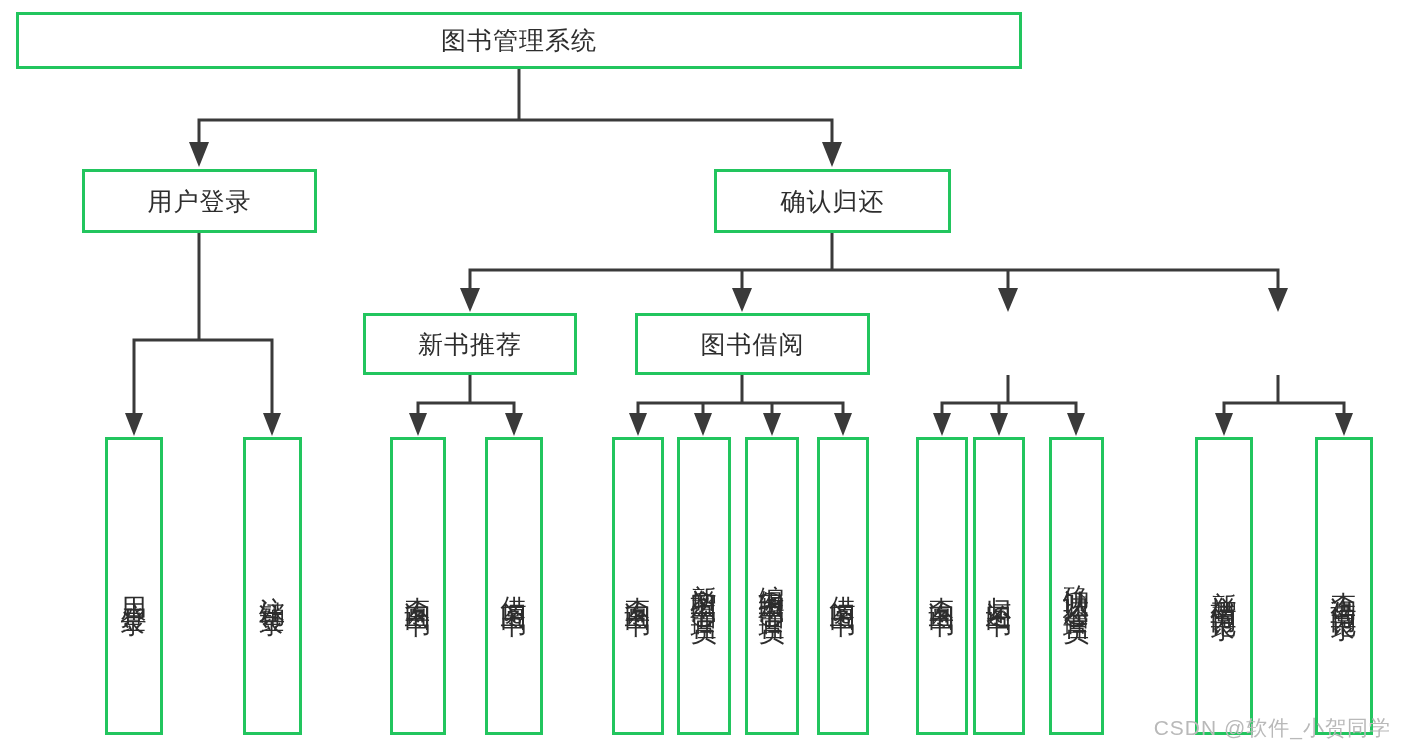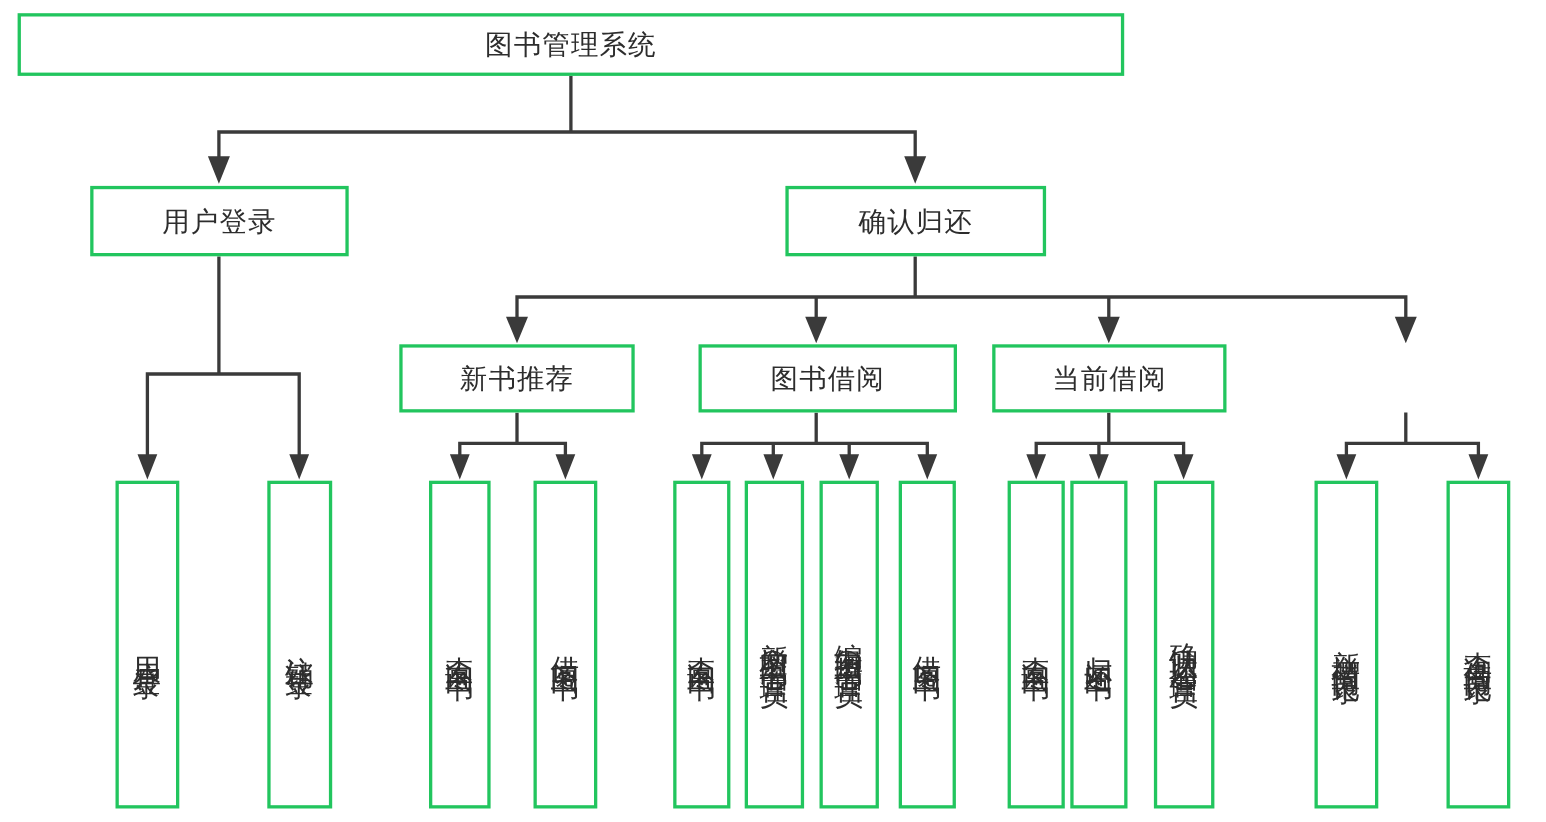--- a/index.html
+++ b/index.html
@@ -113,23 +113,20 @@
   <div class="box hbox" style="left:714px;top:169px;width:237px;height:64px">
     <span>确认归还</span>
   </div>
 
   <div class="box hbox" style="left:363px;top:313px;width:214px;height:62px">
     <span>新书推荐</span>
   </div>
   <div class="box hbox" style="left:635px;top:313px;width:235px;height:62px">
     <span>图书借阅</span>
   </div>
-  <div class="box hbox" style="left:902px;top:313px;width:213px;height:62px">
-    <span>当前借阅</span>
-  </div>
 
   <div class="box vbox" style="left:105px;top:437px;width:58px;height:298px">
     <span class="vtext">用户登录</span>
   </div>
   <div class="box vbox" style="left:243px;top:437px;width:59px;height:298px">
     <span class="vtext">注销登录</span>
   </div>
   <div class="box vbox" style="left:390px;top:437px;width:56px;height:298px">
     <span class="vtext">查询图书</span>
   </div>
@@ -157,14 +154,15 @@
   <div class="box vbox" style="left:1049px;top:437px;width:55px;height:298px">
     <span class="vtext">确认归还（管理员）</span>
   </div>
   <div class="box vbox" style="left:1195px;top:437px;width:58px;height:298px">
     <span class="vtext">新增借阅记录</span>
   </div>
   <div class="box vbox" style="left:1315px;top:437px;width:58px;height:298px">
     <span class="vtext">查询借阅记录</span>
   </div>
 
+  <div class="watermark">CSDN @软件_小贺同学</div>
 
 </div>
 
 </body></html>

